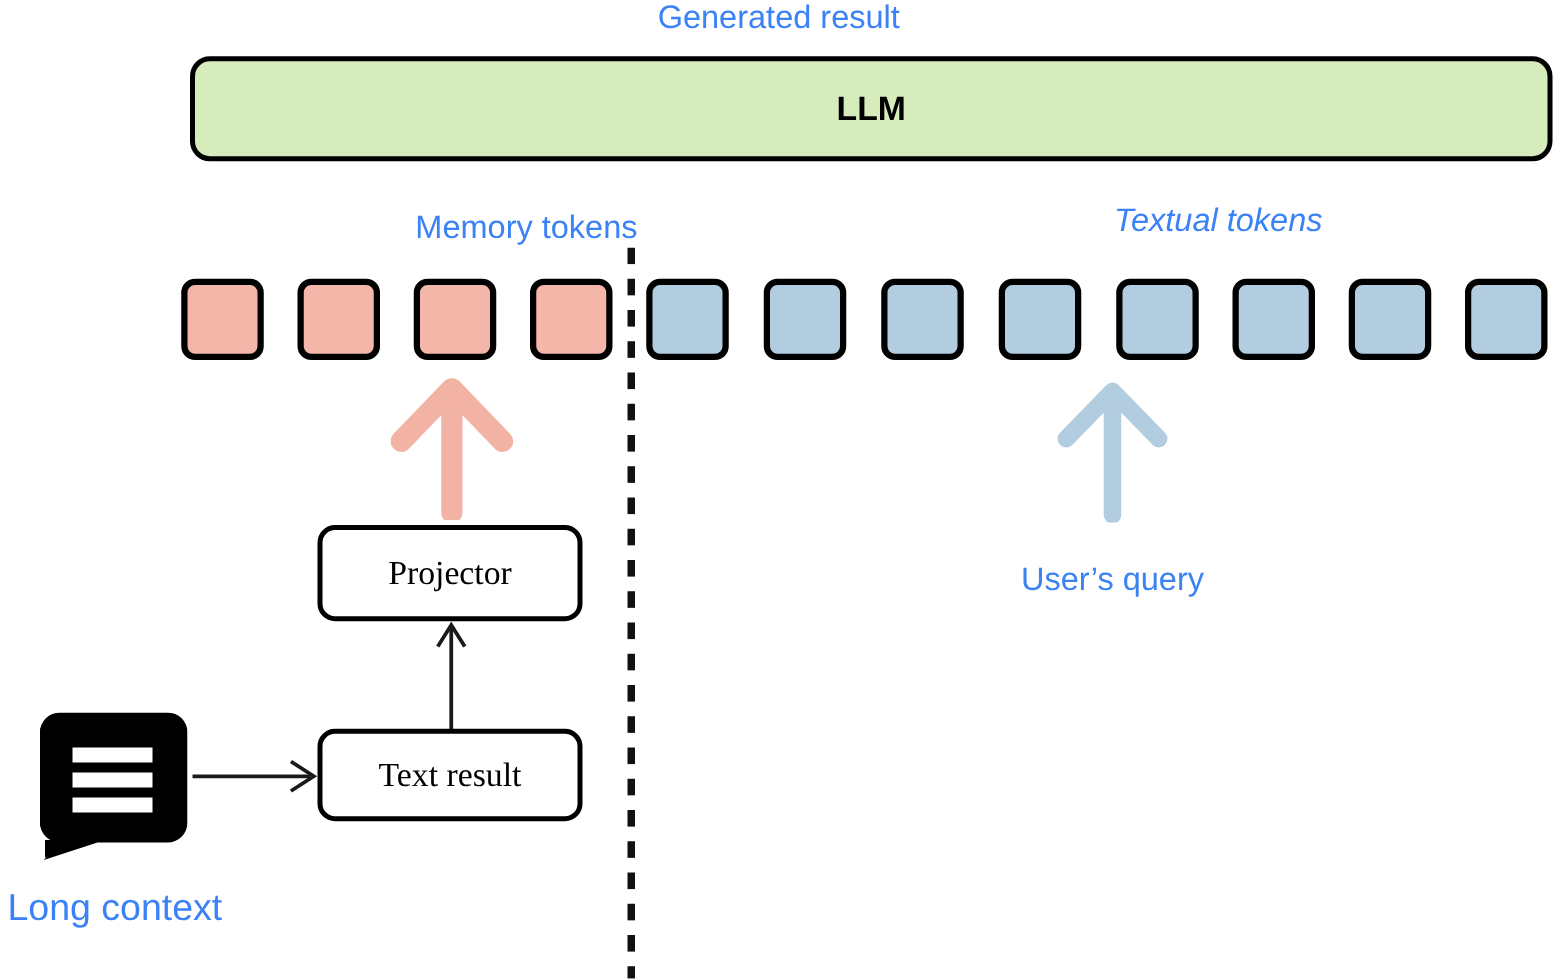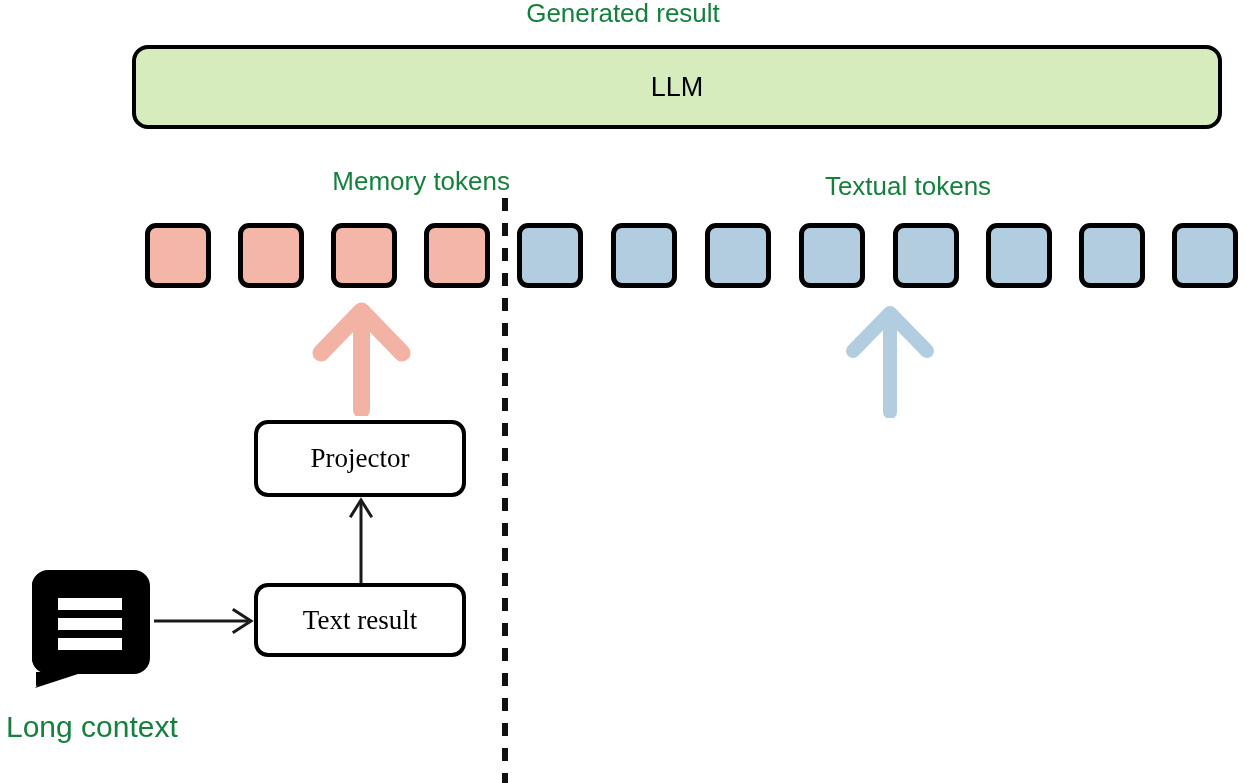--- a/index.html
+++ b/index.html
@@ -15,72 +15,74 @@
     position: relative;
     width: 1246px;
     height: 783px;
     background: #ffffff;
     overflow: hidden;
   }
 
   
   .label {
     position: absolute;
-    color: #15803d;
+    color: #3b82f6;
     white-space: nowrap;
     line-height: 1;
   }
   #generated-result-label {
     top: 0px;
     left: 0px;
     width: 1246px;
     text-align: center;
     font-size: 26px;
   }
   #memory-tokens-label {
     top: 168px;
     left: 146px;
     width: 364px;
     text-align: right;
     font-size: 26px;
   }
   #textual-tokens-label {
-    top: 173px;
+    top: 163px;
     left: 758px;
     width: 300px;
-    text-align: center;
-    font-size: 26px;
+    text-align: right;
+    font-size: 26px;
+    font-style: italic;
   }
   #users-query-label {
     top: 450px;
     left: 740px;
     width: 300px;
     text-align: center;
     font-size: 26px;
   }
   #long-context-label {
     top: 712px;
     left: 6px;
     font-size: 30px;
   }
 
   
   #llm-box {
     position: absolute;
-    left: 132px;
+    left: 152px;
     top: 45px;
     width: 1090px;
     height: 84px;
     background: #d7ecbd;
     border: 4px solid #000000;
     border-radius: 16px;
     box-sizing: border-box;
     display: flex;
     align-items: center;
     justify-content: center;
+    font-weight: bold;
   }
   #llm-box .box-text {
     font-size: 27px;
     color: #000000;
   }
 
   
   .token {
     position: absolute;
     top: 223px;
@@ -192,20 +194,21 @@
     </g>
   </svg>
 
   <svg class="fat-arrow" style="left:840px; top:300px;" width="102" height="118" viewBox="0 0 102 118">
     <g stroke="#b3cde0" stroke-width="14" stroke-linecap="round" stroke-linejoin="round" fill="none">
       <line x1="50" y1="112" x2="50" y2="14"></line>
       <polyline points="13,51 50,13 87,51"></polyline>
     </g>
   </svg>
 
+  <div class="label" id="users-query-label">User’s query</div>
 
   <div class="proc-box" id="projector-box">
     <span class="box-text">Projector</span>
   </div>
 
   <svg class="thin-connector" style="left:344px; top:496px;" width="34" height="90" viewBox="0 0 34 90">
     <g stroke="#1a1a1a" stroke-width="3" fill="none">
       <line x1="17" y1="88" x2="17" y2="6"></line>
       <polyline points="7,20 17,4 27,20" stroke-linecap="square"></polyline>
     </g>

